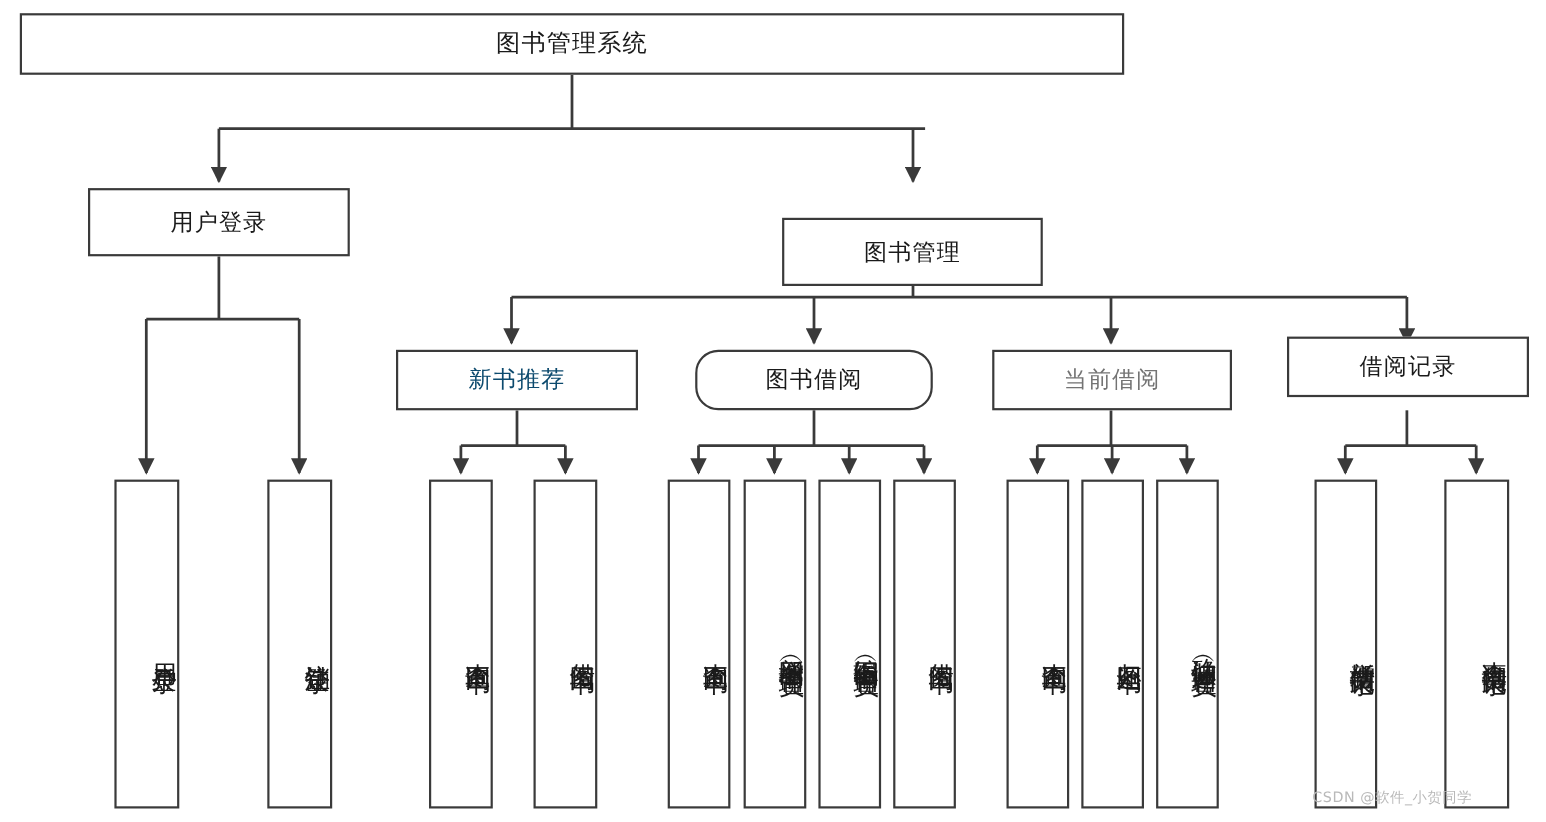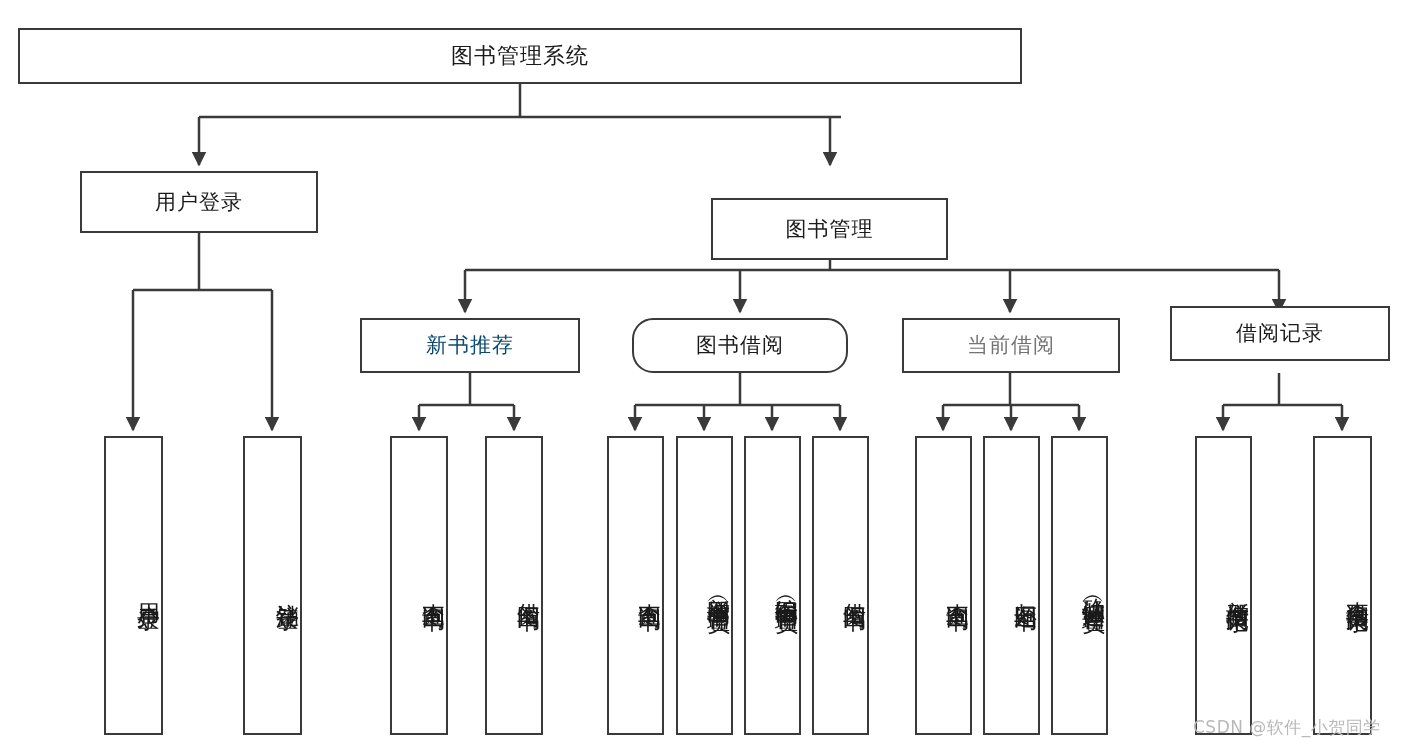--- a/index.html
+++ b/index.html
@@ -47,25 +47,24 @@
     align-items: flex-start;
     justify-content: center;
     font-size: 23px;
     line-height: 1.05;
     letter-spacing: 2px;
     padding-top: 6px;
     white-space: nowrap;
   }
   .node.root {
     font-size: 22px;
-    margin-top: 16px;
   }
   .watermark {
     position: absolute;
-    font-size: 17px;
+    font-size: 13px;
     color: #b9b9b9;
     white-space: nowrap;
     letter-spacing: 0.5px;
   }
 </style>
 </head>
 <body>
 
 <div id="canvas" style="background: rgb(255, 255, 255);">
 

